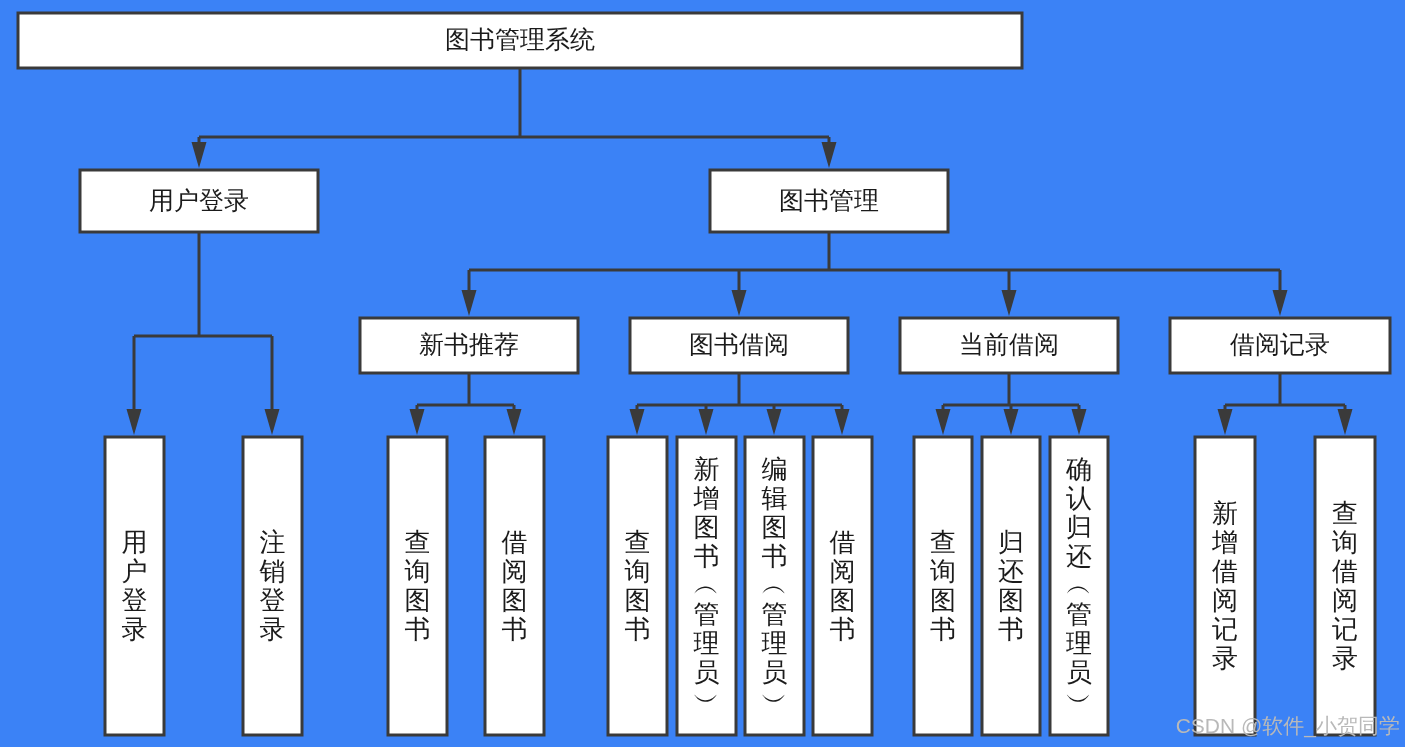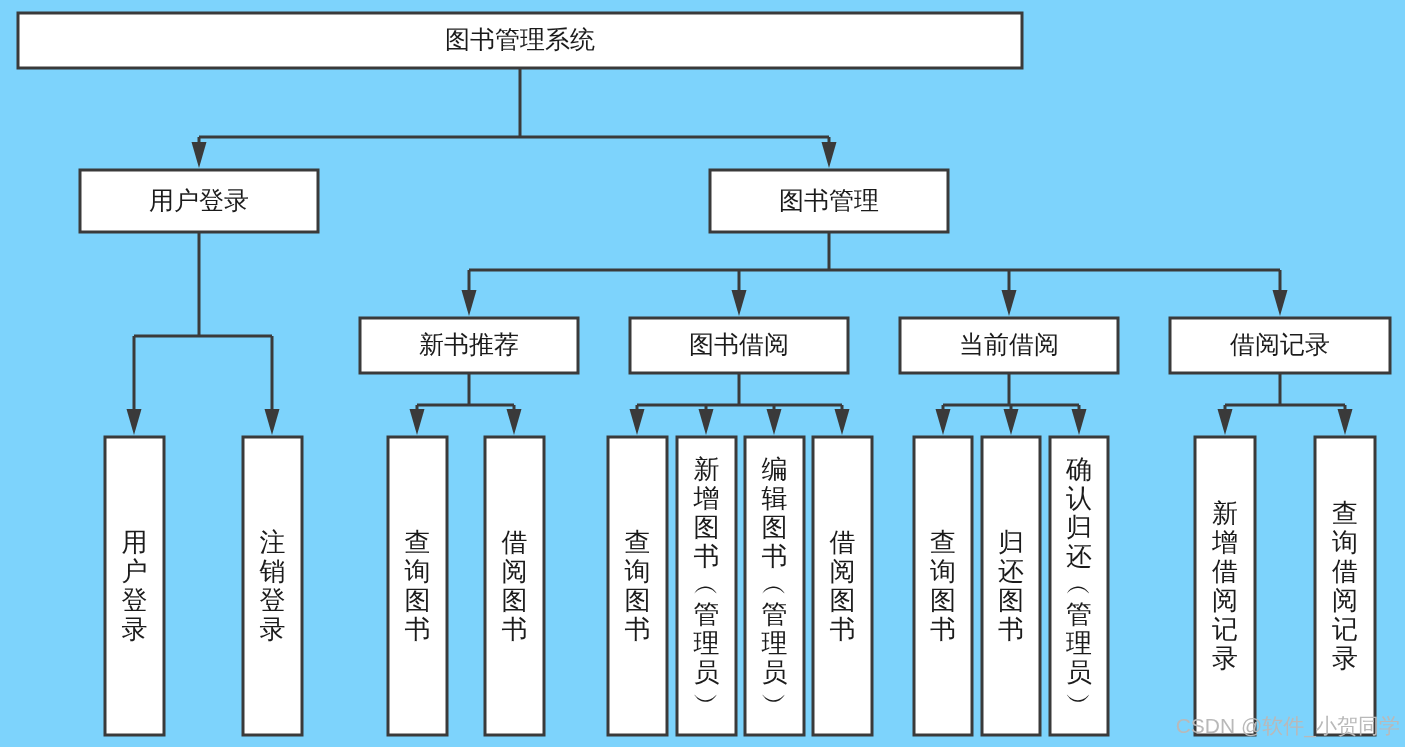--- a/index.html
+++ b/index.html
@@ -8,21 +8,21 @@
     padding: 0;
     background: #ffffff;
   }
   body {
     font-family: "Liberation Sans", "DejaVu Sans", sans-serif;
   }
   #diagram-root {
     position: relative;
     width: 1405px;
     height: 747px;
-    background: #7dd3fc;
+    background: #3b82f6;
     overflow: hidden;
   }
   svg.diagram-canvas {
     position: absolute;
     top: 0;
     left: 0;
     width: 1405px;
     height: 747px;
     display: block;
   }

